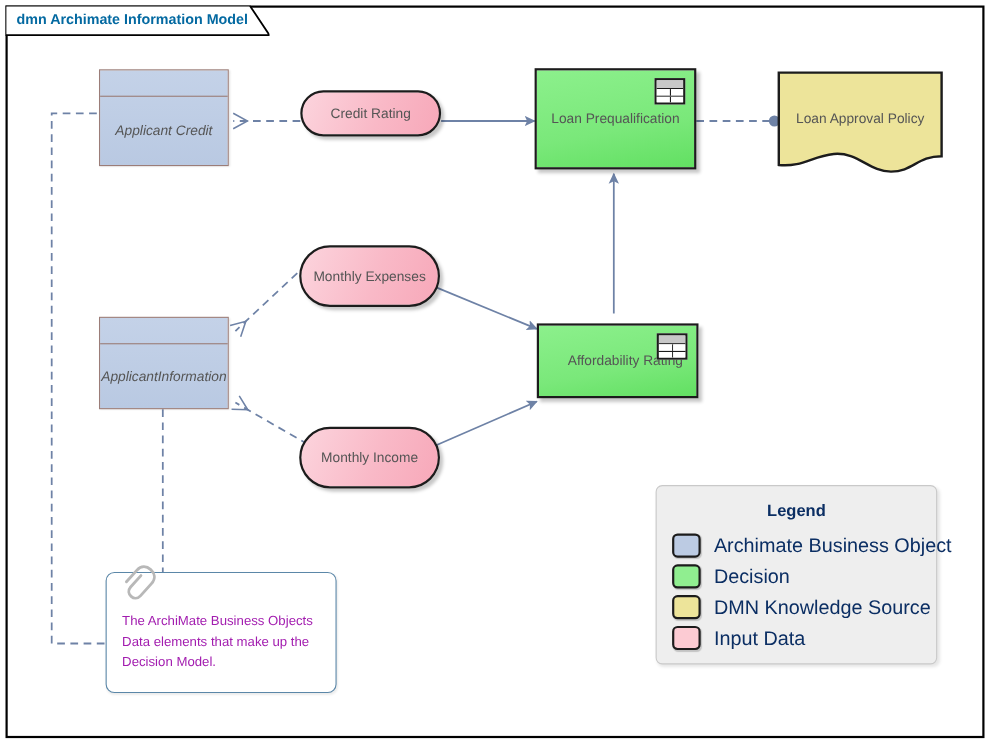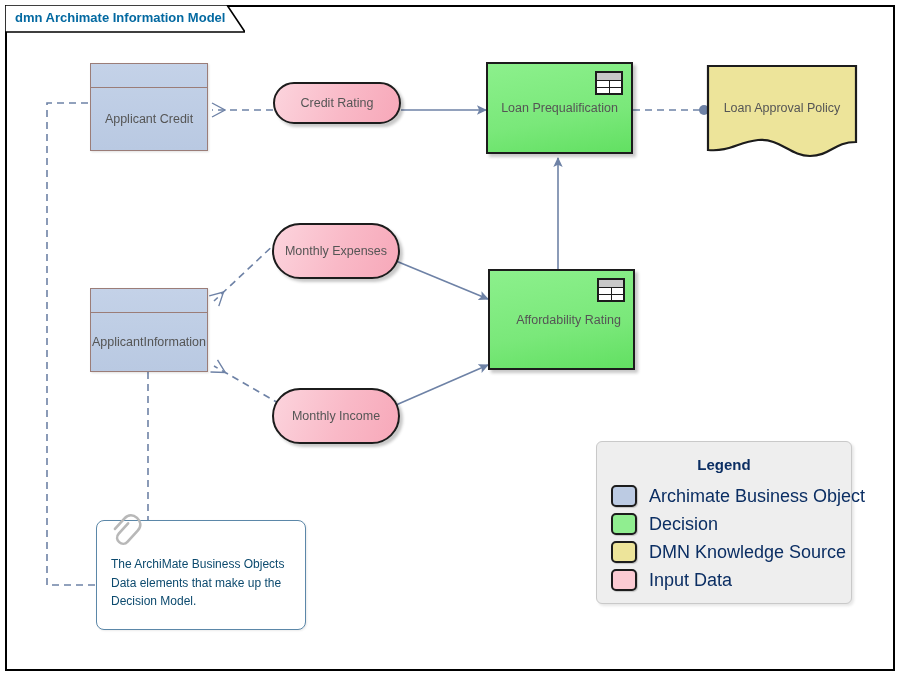--- a/index.html
+++ b/index.html
@@ -58,20 +58,21 @@
     font-size: 12.5px;
     color: #555555;
     z-index: 3;
   }
 
   
   .biz-obj {
     background: linear-gradient(180deg, #c4d2e8 0%, #b9c9e2 100%);
     border: 1px solid #9b7d78;
     box-shadow: 1px 1px 2px rgba(0,0,0,0.12);
+    font-style: italic;
   }
   .biz-obj .bo-head {
     position: absolute;
     left: 0; top: 0; right: 0;
     height: 24px;
     border-bottom: 1px solid #9b7d78;
     box-sizing: border-box;
   }
   .biz-obj .bo-label {
     position: absolute;
@@ -140,21 +141,21 @@
   }
 
   
   .note {
     position: absolute;
     box-sizing: border-box;
     border: 1.5px solid #5b87a8;
     border-radius: 8px;
     background: #ffffff;
     font-size: 12px;
-    color: #0c4a6e;
+    color: #a21caf;
     line-height: 1.55;
     padding: 34px 14px 10px 14px;
     z-index: 3;
     box-shadow: 1px 1px 2px rgba(0,0,0,0.08);
   }
   .note-clip {
     position: absolute;
     left: 12px; top: -12px;
     width: 40px; height: 40px;
     z-index: 4;
@@ -276,21 +277,21 @@
         </div>
       <div class="mid-line"></div>
       <div class="row-body">
           <div class="cell"></div>
           <div class="cell"></div>
         </div>
     </div>
     <span>Loan Prequalification</span>
   </div>
 
-  <div class="node decision" style="left:488px; top:269px; width:147px; height:101px;padding-left:14px;">
+  <div class="node decision" style="left:488px; top:294px; width:147px; height:68px;padding-left:14px;">
     <div class="dec-icon">
       <div class="row-head"></div>
       <div class="row-body">
           <div class="cell"></div>
           <div class="cell"></div>
         </div>
       <div class="mid-line"></div>
       <div class="row-body">
           <div class="cell"></div>
           <div class="cell"></div>

